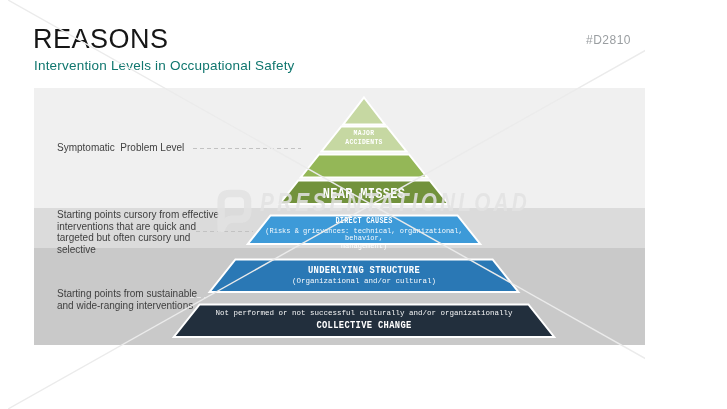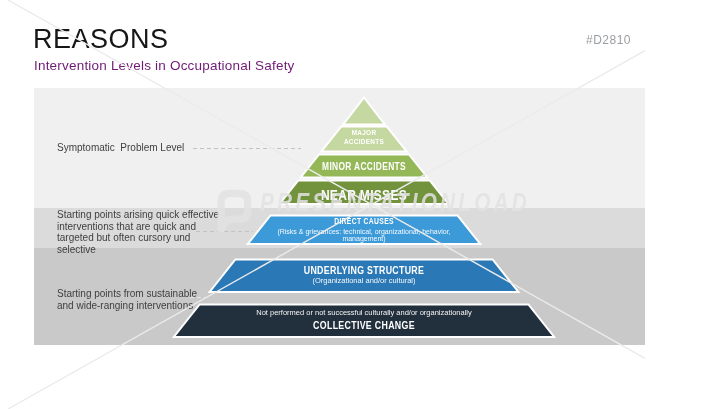--- a/index.html
+++ b/index.html
@@ -3,36 +3,36 @@
 <meta charset="utf-8">
 <style>
   html,body{margin:0;padding:0;}
   body{width:727px;height:409px;overflow:hidden;background:#fff;
        font-family:"Liberation Sans",sans-serif;}
   .slide{position:relative;width:645px;height:409px;background:#fff;overflow:hidden;}
 
   
   .title{position:absolute;left:33px;top:24px;font-size:27px;letter-spacing:.5px;
          color:#161616;font-weight:normal;}
-  .subtitle{position:absolute;left:34px;top:58px;font-size:13.5px;color:#701a75;
+  .subtitle{position:absolute;left:34px;top:58px;font-size:13.5px;color:#0f766e;
             letter-spacing:.2px;}
   .product-code{position:absolute;right:14px;top:13px;font-size:12px;color:#9a9ea1;
                 letter-spacing:.5px;margin-top:20px;}
 
   
   .band{position:absolute;left:34px;width:661px;}
   .band1{top:88px;height:120px;background:#f0f0f0;}
   .band2{top:208px;height:40px;background:#dbdbdb;}
   .band3{top:248px;height:97px;background:#c9c9c9;}
 
   
   .pyr-svg{position:absolute;left:0;top:0;pointer-events:none;}
 
   
-  .lvl-text{position:absolute;color:#fff;text-align:center;}
+  .lvl-text{position:absolute;color:#fff;text-align:center;font-family:Liberation Mono, monospace;}
   .cond{display:block;font-weight:bold;transform:scaleX(.8);transform-origin:50% 50%;
         letter-spacing:.4px;white-space:nowrap;}
   .cond-wrap{display:block;font-weight:bold;transform:scaleX(.8);transform-origin:50% 50%;
         letter-spacing:.4px;}
   .plain{display:block;font-weight:normal;white-space:pre-line;opacity:.95;}
 
   .t-major{left:334px;top:128px;width:60px;font-size:8px;line-height:9px;}
   .t-minor{left:304px;top:160px;width:120px;font-size:10.5px;}
   .t-near{left:284px;top:186px;width:160px;font-size:15px;}
   .t-direct{left:249px;top:217px;width:230px;}
@@ -87,42 +87,39 @@
       <polygon points="298.3,180.5 429.7,180.5 448.4,204 279.6,204" style="fill: rgb(114, 146, 60);"></polygon>
       <polygon points="270.5,215.5 457.5,215.5 480.2,244 247.8,244" style="fill: rgb(61, 154, 216);"></polygon>
       <polygon points="235.4,259.5 492.6,259.5 518.4,292 209.6,292" style="fill: rgb(42, 120, 181);"></polygon>
       <polygon points="199.6,304.5 528.4,304.5 554.2,337 173.8,337" style="fill: rgb(34, 47, 61);"></polygon>
     </g>
   </svg>
 
   <div class="lvl-text t-major">
     <span class="cond-wrap">MAJOR ACCIDENTS</span>
   </div>
-  <div class="lvl-text t-minor">
-    <span class="cond">MINOR ACCIDENTS</span>
-  </div>
   <div class="lvl-text t-near">
     <span class="cond">NEAR MISSES</span>
   </div>
   <div class="lvl-text t-direct">
     <span class="cond">DIRECT CAUSES</span>
     <span class="plain">(Risks &amp; grievances: technical, organizational, behavior,
 management)</span>
   </div>
   <div class="lvl-text t-under">
     <span class="cond">UNDERLYING STRUCTURE</span>
     <span class="plain">(Organizational and/or cultural)</span>
   </div>
   <div class="lvl-text t-collect">
     <span class="plain">Not performed or not successful culturally and/or organizationally</span>
     <span class="cond">COLLECTIVE CHANGE</span>
   </div>
 
   <div class="annot a1">Symptomatic  Problem Level</div>
-  <div class="annot a2">Starting points arising quick effective
+  <div class="annot a2">Starting points cursory from effective
 interventions that are quick and
 targeted but often cursory und
 selective</div>
   <div class="annot a3">Starting points from sustainable
 and wide-ranging interventions</div>
   <div class="dash d1"></div>
   <div class="dash d2"></div>
   <div class="dash d3"></div>
 
   <div class="wm-layer">

